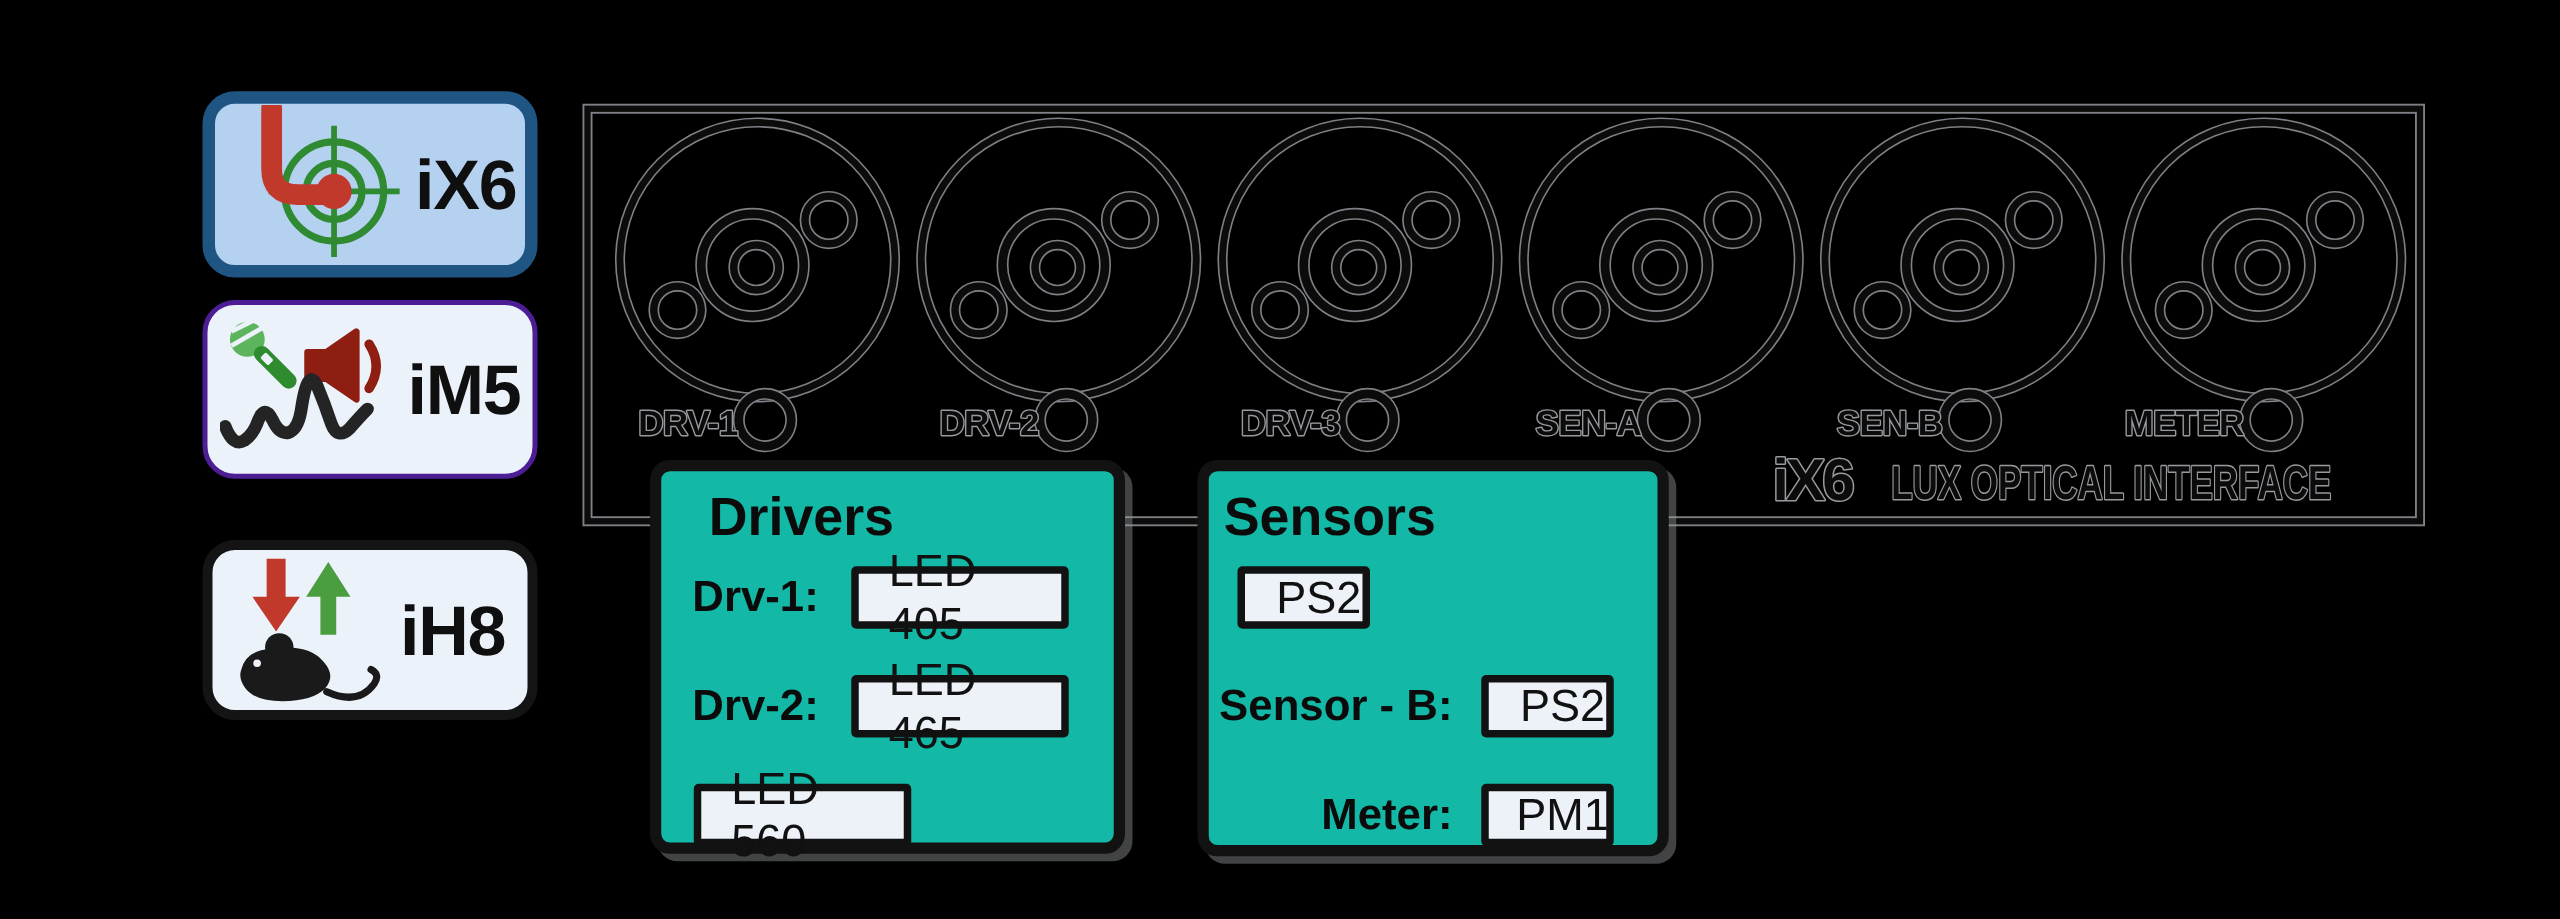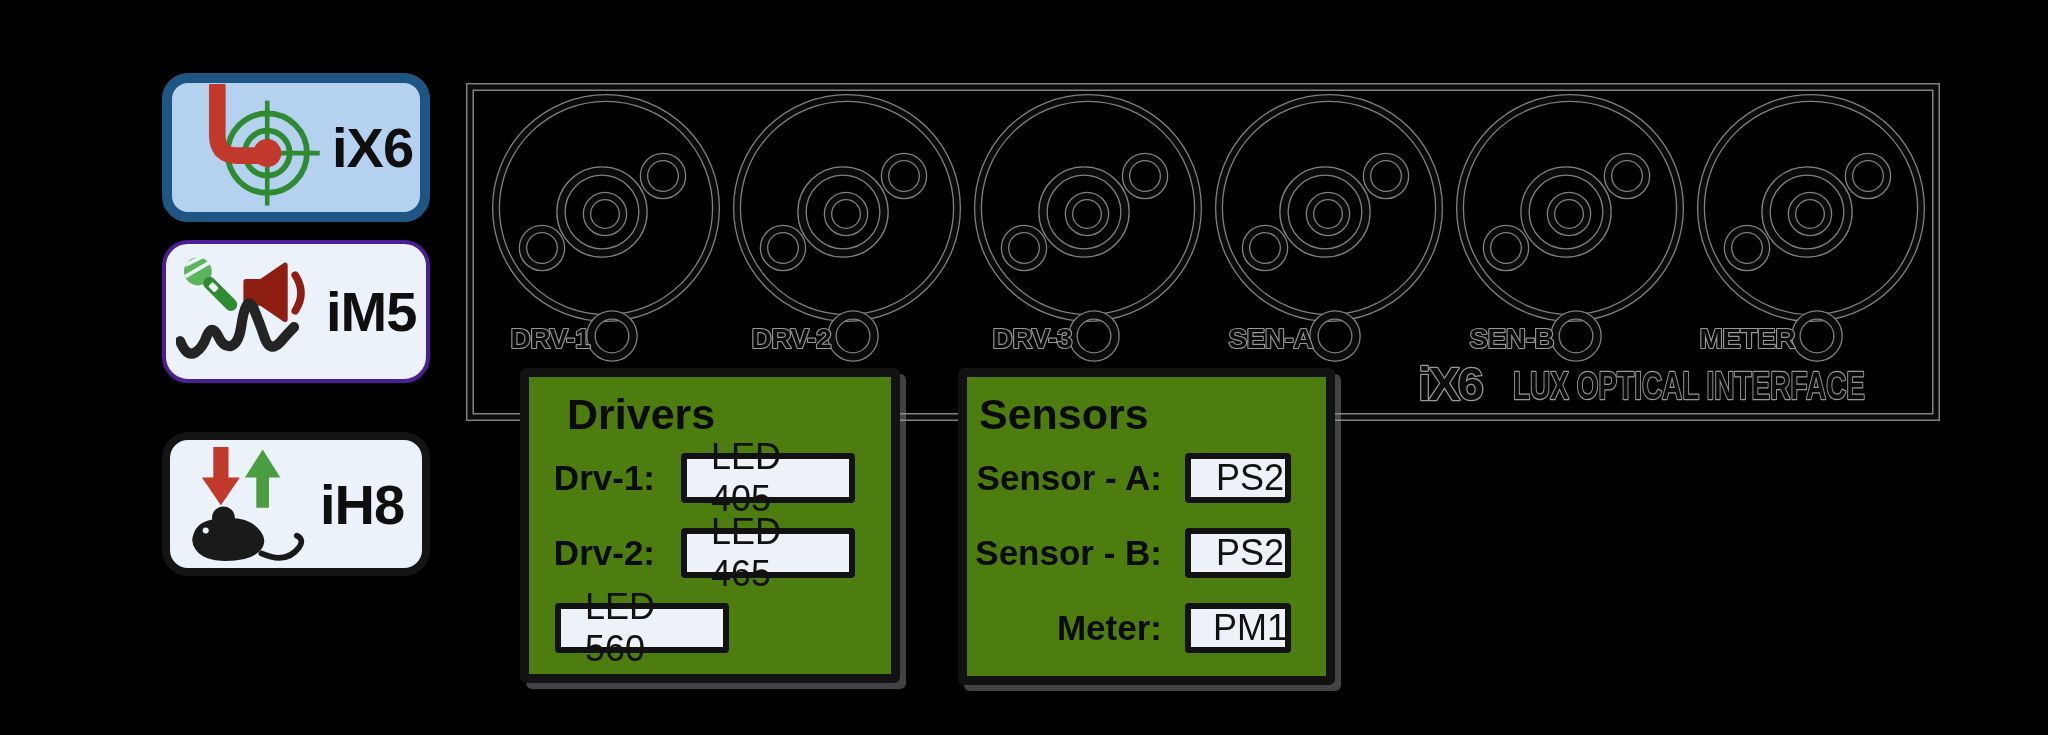--- a/index.html
+++ b/index.html
@@ -22,29 +22,29 @@
   .ink{fill:none;stroke:#0b0b0b;}
   .port-label{font-family:"Liberation Sans",sans-serif;font-weight:600;font-size:28px;
               text-anchor:end;fill:#0b0b0b;stroke:#96999d;stroke-width:2.2px;
               paint-order:stroke;stroke-linejoin:round;letter-spacing:-0.5px;}
   .fp-model{font-family:"Liberation Sans",sans-serif;font-weight:bold;font-size:47px;
             fill:#0b0b0b;stroke:#96999d;stroke-width:2.4px;paint-order:stroke;stroke-linejoin:round;}
   .fp-title{font-family:"Liberation Sans",sans-serif;font-weight:bold;font-size:38px;
             fill:#0b0b0b;stroke:#96999d;stroke-width:2.4px;paint-order:stroke;stroke-linejoin:round;}
 
   
-  .panel{position:absolute;z-index:2;box-sizing:border-box;background:#4d7c0f;
-         border:9px solid #121212;border-radius:6px;color:#0b0b0b;
+  .panel{position:absolute;z-index:2;box-sizing:border-box;background:#14b8a6;
+         border:9px solid #121212;border-radius:16px;color:#0b0b0b;
          box-shadow:6px 6px 0 rgba(155,159,163,.42);}
   #panel-drivers{left:520px;top:368px;width:380px;height:315px;}
   #panel-sensors{left:958px;top:368px;width:377px;height:317px;}
   .panel-title{font-weight:bold;font-size:43px;line-height:46px;margin:14px 0 16px 0;}
   #panel-drivers .panel-title{margin-left:38px;}
   #panel-sensors .panel-title{margin-left:12px;}
-  .rows{display:flex;flex-direction:column;gap:25px;}
+  .rows{display:flex;flex-direction:column;gap:37px;}
   .row{display:flex;align-items:center;}
   .rlabel{font-weight:bold;font-size:35px;line-height:50px;text-align:right;white-space:nowrap;}
   #panel-drivers .rlabel{width:126px;}
   #panel-sensors .rlabel{width:195px;}
   .vbox{box-sizing:border-box;background:#edf1f8;border:6px solid #121212;border-radius:4px;
         height:50px;display:flex;align-items:center;justify-content:center;
         font-size:36px;color:#111;padding-left:24px;}
   #panel-drivers .vbox{width:174px;margin-left:26px;}
   #panel-sensors .vbox{width:106px;margin-left:23px;}
 </style>
@@ -216,21 +216,20 @@
       <div class="row">
         <span class="vbox">LED 560</span>
       </div>
     </div>
   </div>
 
   <div class="panel" id="panel-sensors">
     <div class="panel-title">Sensors</div>
     <div class="rows">
       <div class="row">
-        <span class="rlabel">Sensor - A:</span>
         <span class="vbox">PS2</span>
       </div>
       <div class="row">
         <span class="rlabel">Sensor - B:</span>
         <span class="vbox">PS2</span>
       </div>
       <div class="row">
         <span class="rlabel">Meter:</span>
         <span class="vbox">PM1</span>
       </div>

